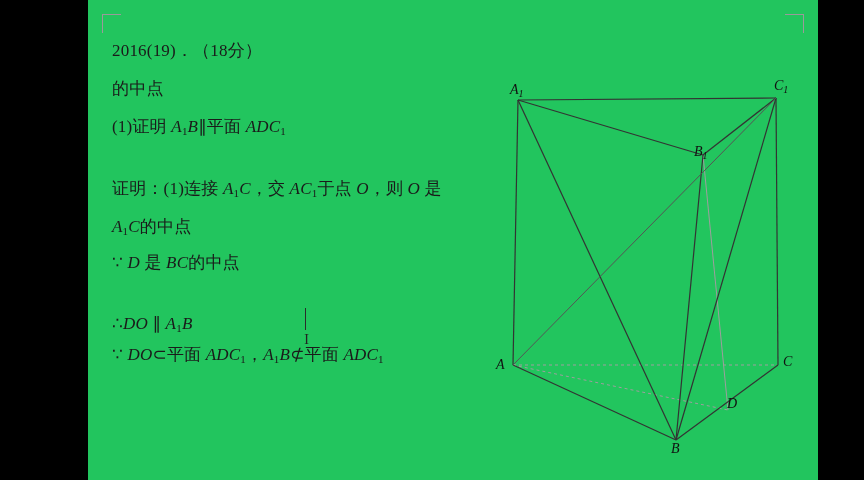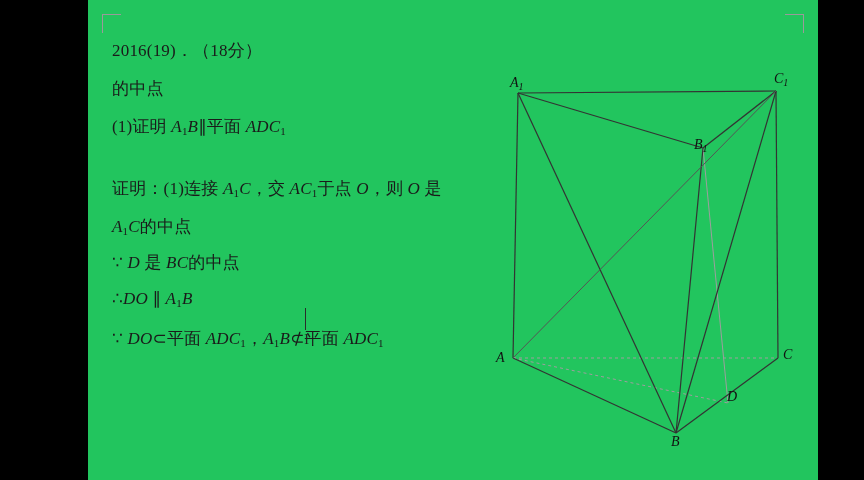--- a/index.html
+++ b/index.html
@@ -91,21 +91,21 @@
     color: #222;
     font-size: 14px;
     font-family: "Liberation Serif", serif;
     line-height: 16px;
     text-align: center;
   }
 
   #figure {
     position: absolute;
     left: 400px;
-    top: 53px;
+    top: 60px;
     width: 330px;
     height: 400px;
   }
   #figure svg { display: block; }
   .fig-label {
     position: absolute;
     font-size: 14px;
     font-family: "Liberation Serif", serif;
     font-style: italic;
     color: #111;
@@ -146,21 +146,21 @@
       </div>
 
       <div class="line" style="line-height:30px;">
         <i class="v">A</i><sub>1</sub><i class="v">C</i>的中点
       </div>
 
       <div class="line" style="line-height:34px;">
         ∵&nbsp;<i class="v">D</i>&nbsp;是&nbsp;<i class="v">BC</i>的中点
       </div>
 
-      <div class="line" style="line-height:37px;">
+      <div class="line" style="line-height:20px;margin-top:34px;">
         ∴<i class="v">DO</i>&nbsp;∥&nbsp;<i class="v">A</i><sub>1</sub><i class="v">B</i>
       </div>
 
       <div class="line" style="line-height:34px;">
         ∵&nbsp;<i class="v">DO</i>⊂平面&nbsp;<i class="v">ADC</i><sub>1</sub>，<i class="v">A</i><sub>1</sub><i class="v">B</i>⊄平面&nbsp;<i class="v">ADC</i><sub>1</sub>
       </div>
 
     </div>
 
     <div class="caret" style="left:217px; top:308px;"></div>

